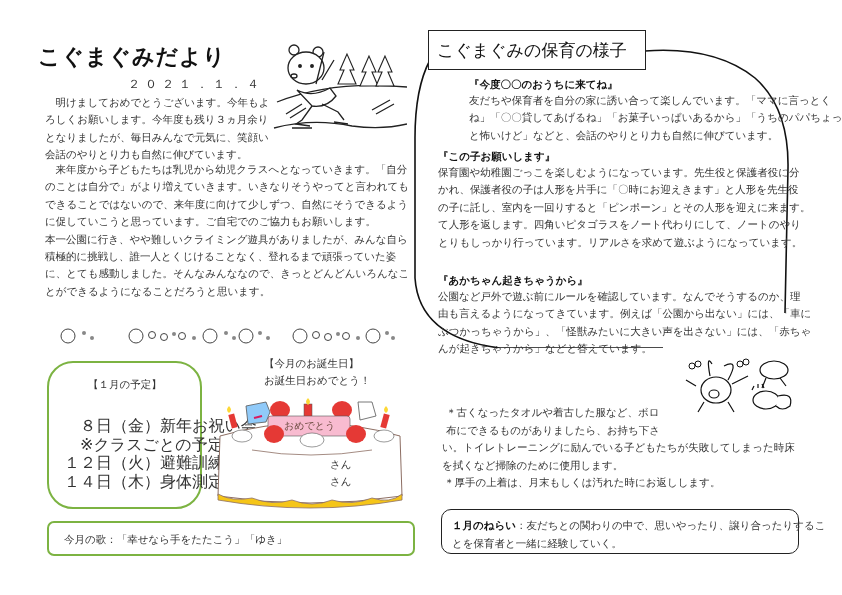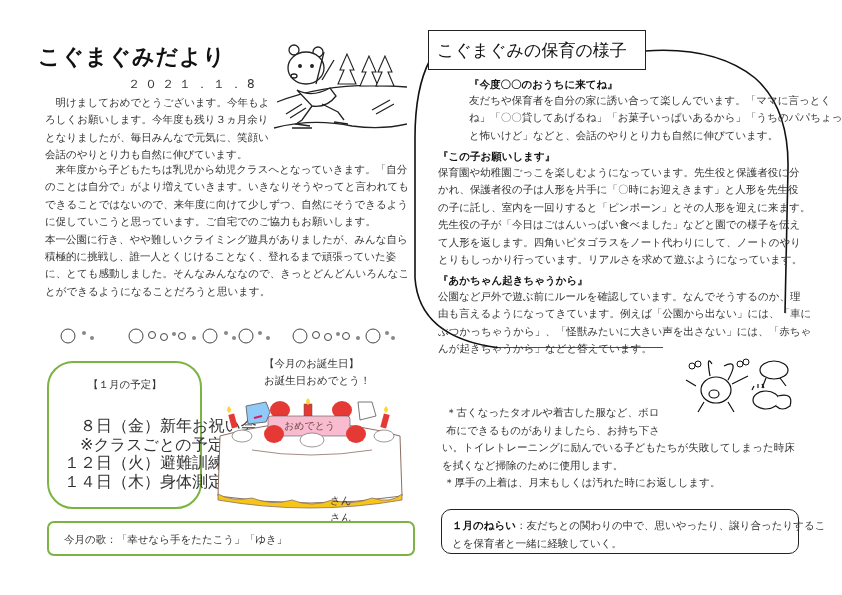--- a/index.html
+++ b/index.html
@@ -14,40 +14,40 @@
   .p2 { left: 45px; top: 161px; }
 
   .schedule { left: 47px; top: 361px; width: 155px; height: 148px; border: 2px solid #7cb342; border-radius: 26px; }
   .schedule-title { left: 88px; top: 378px; font-size: 10.5px; color: #333; }
   .sched-list { left: 64px; top: 417px; font-size: 16px; line-height: 18.5px; color: #333; white-space: nowrap; }
 
   .bday-title { left: 264px; top: 357px; font-size: 10.5px; color: #333; }
   .bday-sub { left: 264px; top: 374px; font-size: 10.5px; color: #333; }
 
   .cake { left: 212px; top: 398px; width: 196px; height: 114px; }
-  .cake-name { font-size: 10.5px; color: #333; margin-top: 36px; }
+  .cake-name { font-size: 10.5px; color: #333; }
 
   .song { left: 47px; top: 521px; width: 368px; height: 35px; border: 2px solid #7cb342; border-radius: 7px; }
   .song-text { left: 64px; top: 533px; font-size: 10.5px; color: #333; white-space: nowrap; }
 
   .rbox-title { left: 428px; top: 30px; width: 218px; height: 40px; border: 1px solid #222; background: #fff; font-size: 17px; color: #111; padding: 8px 12px 0 8px; white-space: nowrap; z-index: 2; }
   .rhead { font-size: 10.5px; font-weight: bold; color: #111; }
   .rpara { font-size: 10.5px; line-height: 17.4px; color: #333; white-space: nowrap; }
 
   .notes { left: 446px; top: 404px; font-size: 10.5px; line-height: 17.6px; color: #333; white-space: nowrap; }
 
   .aim { left: 441px; top: 509px; width: 358px; height: 45px; border: 1.5px solid #222; border-radius: 10px; }
   .aim-text { left: 452px; top: 516px; font-size: 10.5px; line-height: 18px; color: #333; white-space: nowrap; }
   .aim-text b { color: #111; }
 </style>
 </head>
 <body>
 
 <div class="abs title">こぐまぐみだより</div>
-<div class="abs date">２０２１．１．8</div>
+<div class="abs date">２０２１．１．４</div>
 
 <div class="abs para p1">
   <div>　明けましておめでとうございます。今年もよ</div>
   <div>ろしくお願いします。今年度も残り３ヵ月余り</div>
   <div>となりましたが、毎日みんなで元気に、笑顔い</div>
   <div>会話のやりとり力も自然に伸びています。</div>
 </div>
 
 <svg class="abs" style="left:272px;top:40px;" width="135" height="95" viewBox="0 0 135 95">
   <g fill="none" stroke="#222" stroke-width="1.3">
@@ -172,21 +172,20 @@
     <div>と怖いけど」などと、会話のやりとり力も自然に伸びています。</div>
   </div>
 </div>
 
 <div class="abs" style="left:438px;top:150px;">
   <div class="rhead">『この子お願いします』</div>
   <div class="rpara">
     <div>保育園や幼稚園ごっこを楽しむようになっています。先生役と保護者役に分</div>
     <div>かれ、保護者役の子は人形を片手に「〇時にお迎えきます」と人形を先生役</div>
     <div>の子に託し、室内を一回りすると「ピンポーン」とその人形を迎えに来ます。</div>
-    <div>先生役の子が「今日はごはんいっぱい食べました」などと園での様子を伝え</div>
     <div>て人形を返します。四角いピタゴラスをノート代わりにして、ノートのやり</div>
     <div>とりもしっかり行っています。リアルさを求めて遊ぶようになっています。</div>
   </div>
 </div>
 
 <div class="abs" style="left:438px;top:274px;">
   <div class="rhead">『あかちゃん起きちゃうから』</div>
   <div class="rpara">
     <div>公園など戸外で遊ぶ前にルールを確認しています。なんでそうするのか、理</div>
     <div>由も言えるようになってきています。例えば「公園から出ない」には、「車に</div>

